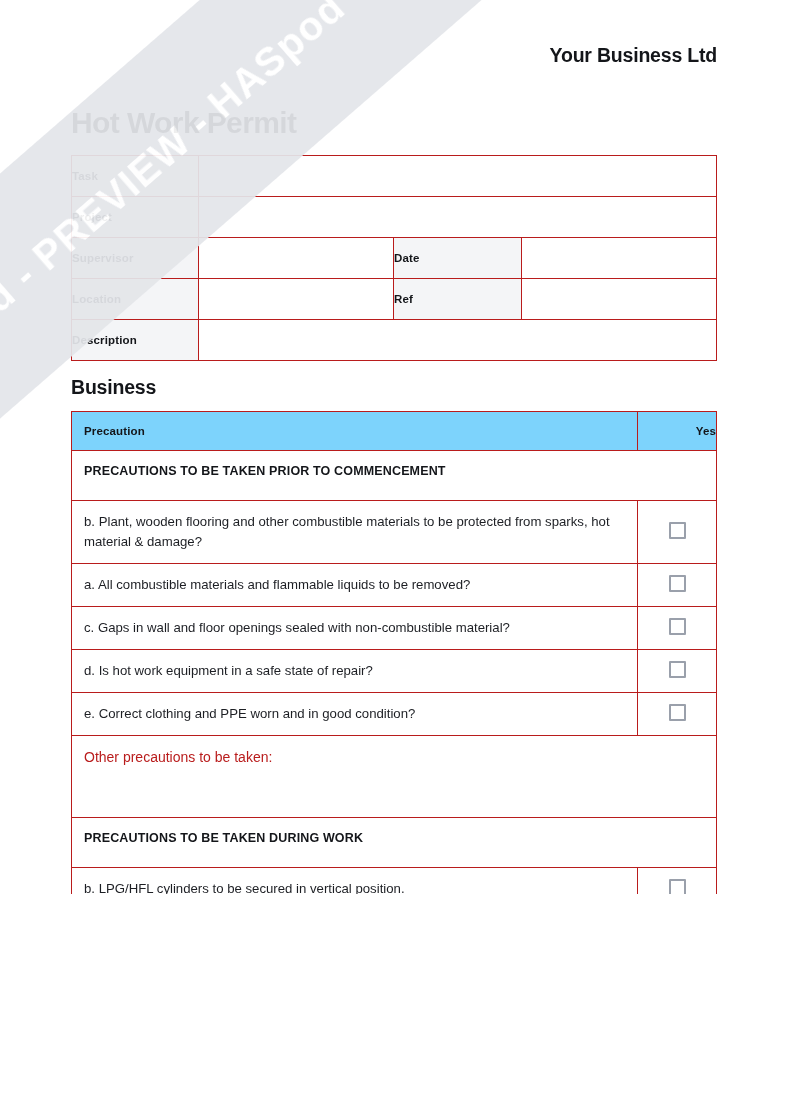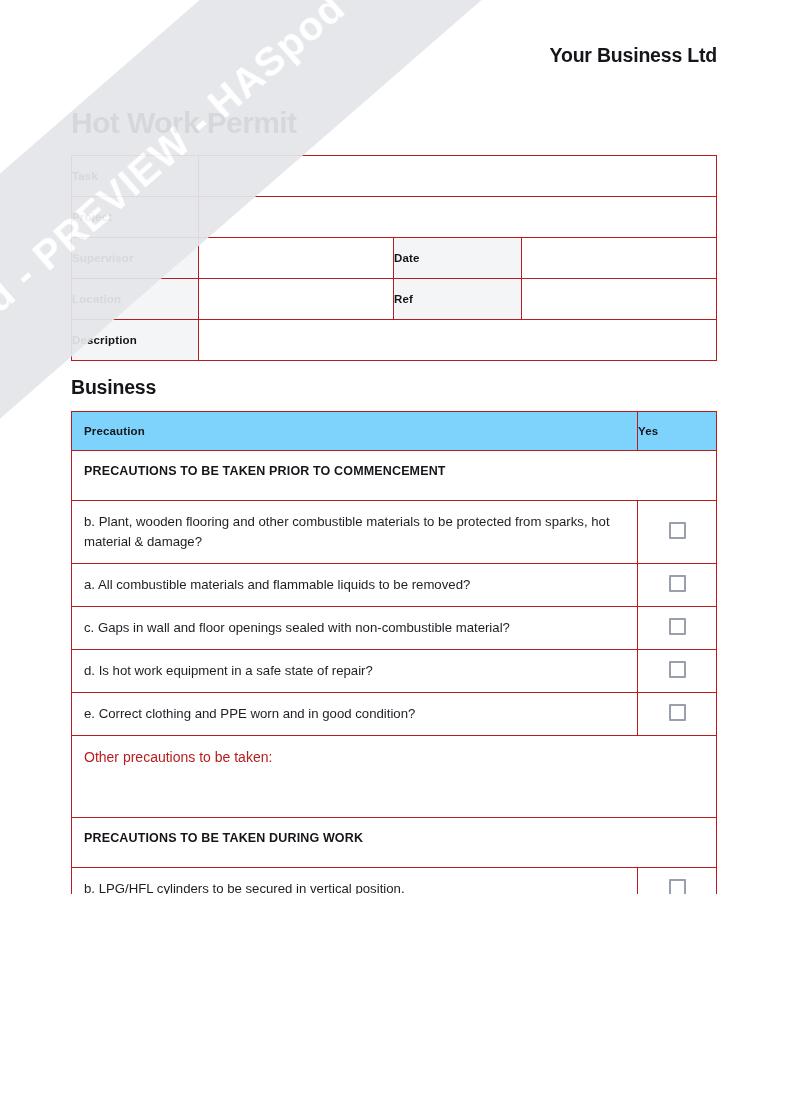--- a/index.html
+++ b/index.html
@@ -111,21 +111,21 @@
     background: #7dd3fc;
     font-size: 11.5px;
     font-weight: bold;
     letter-spacing: 0.15px;
     color: #14161a;
     height: 39px;
     text-align: left;
     padding: 0 0 0 12px;
   }
   .ct-head th.yes-col {
-    text-align: left;
+    text-align: right;
     padding: 0;
   }
   .ct-section td {
     background: #ffffff;
     font-size: 12.5px;
     font-weight: bold;
     letter-spacing: 0.15px;
     color: #14161a;
     padding: 13px 12px 22px 12px;
   }

